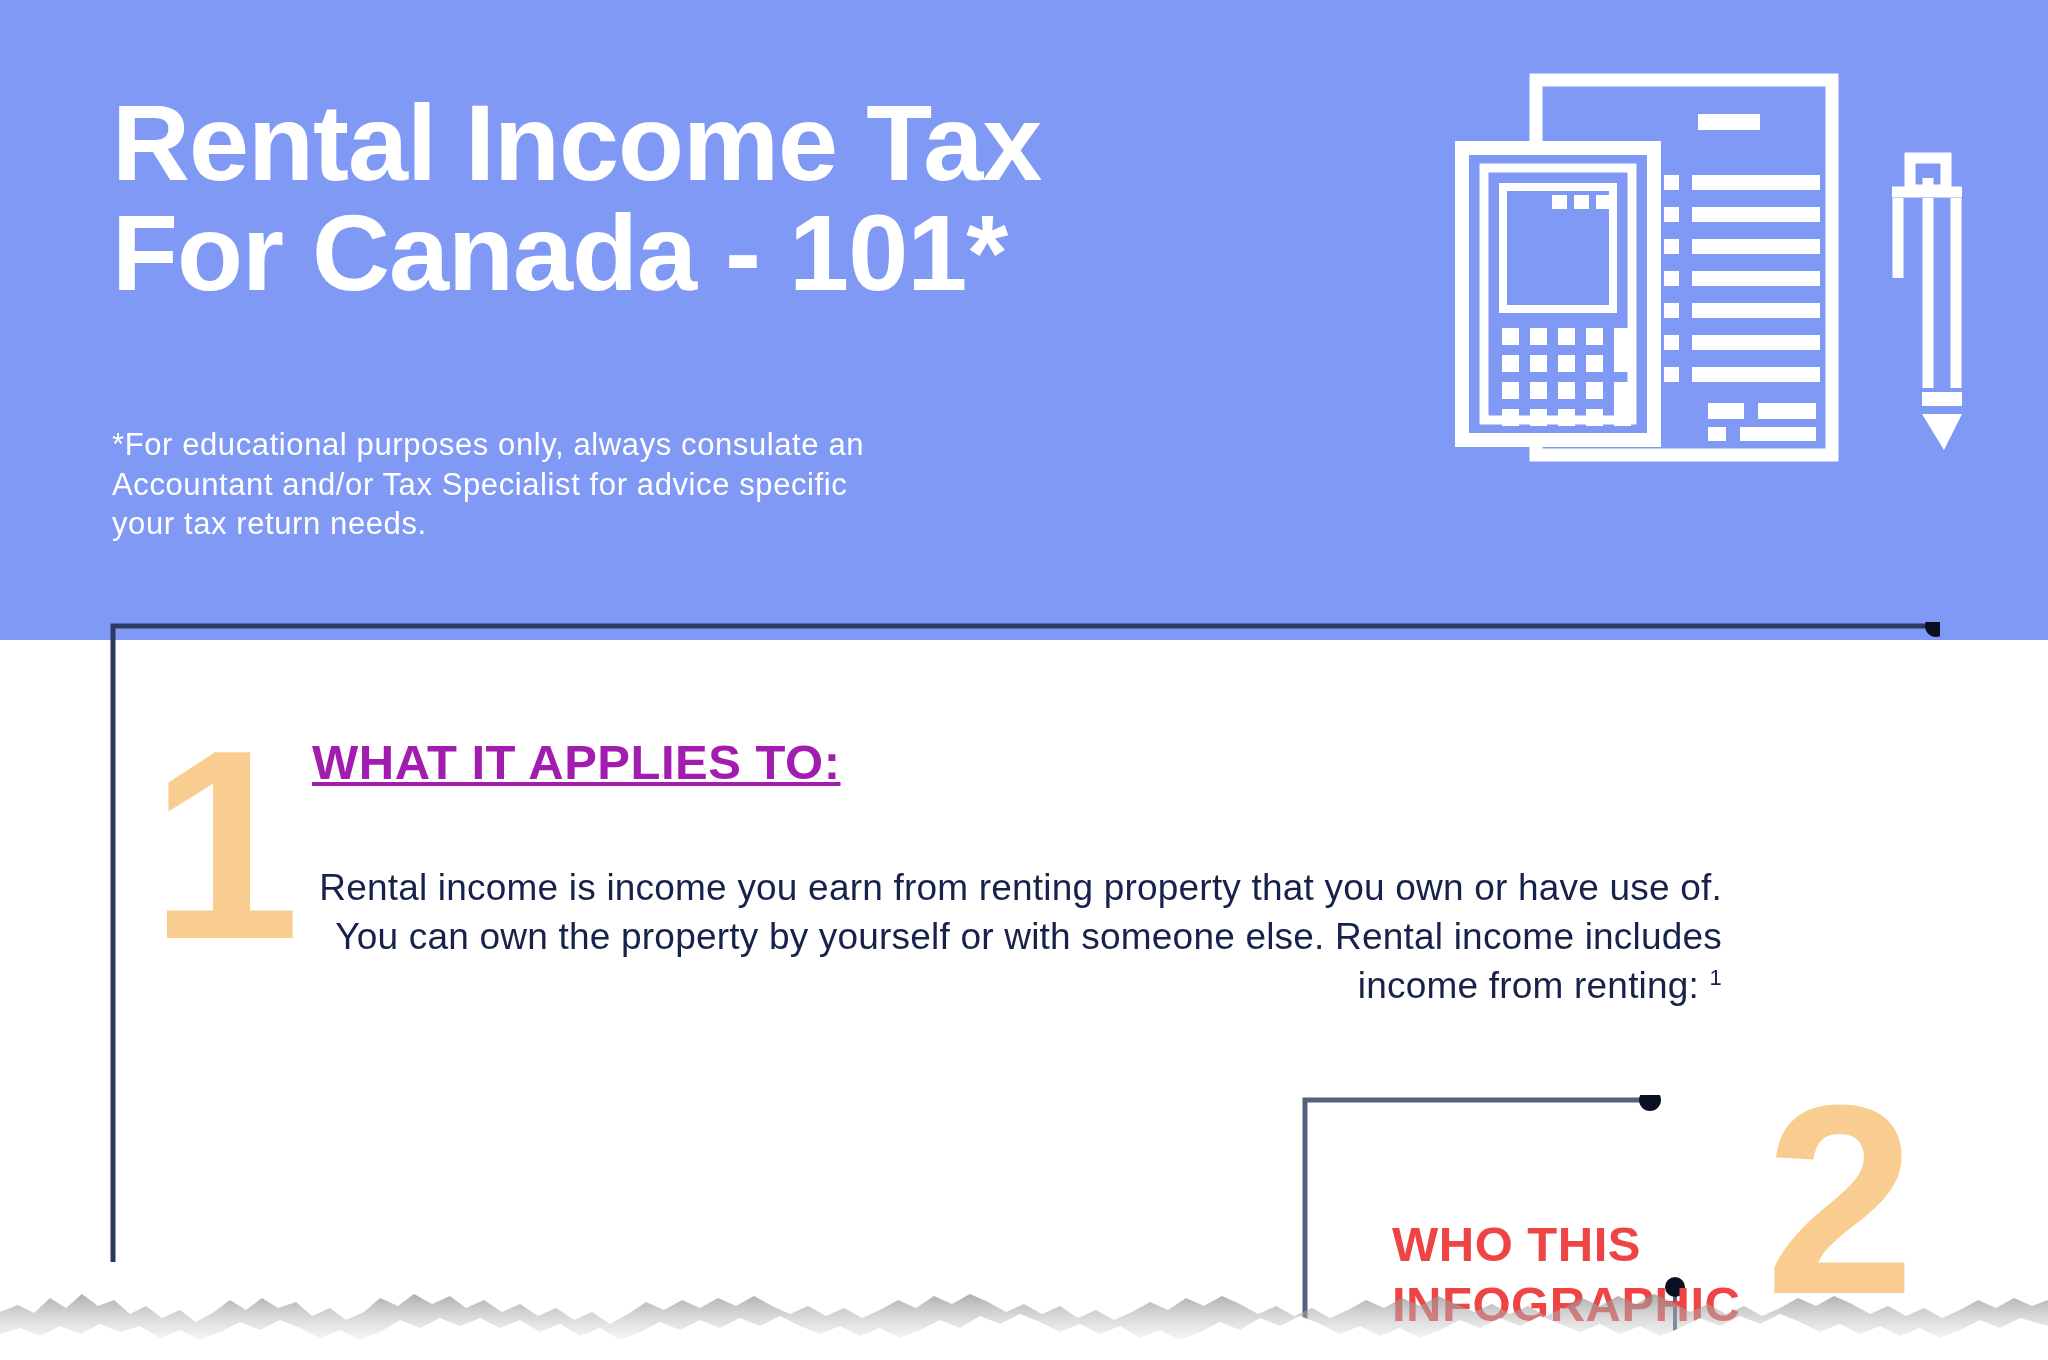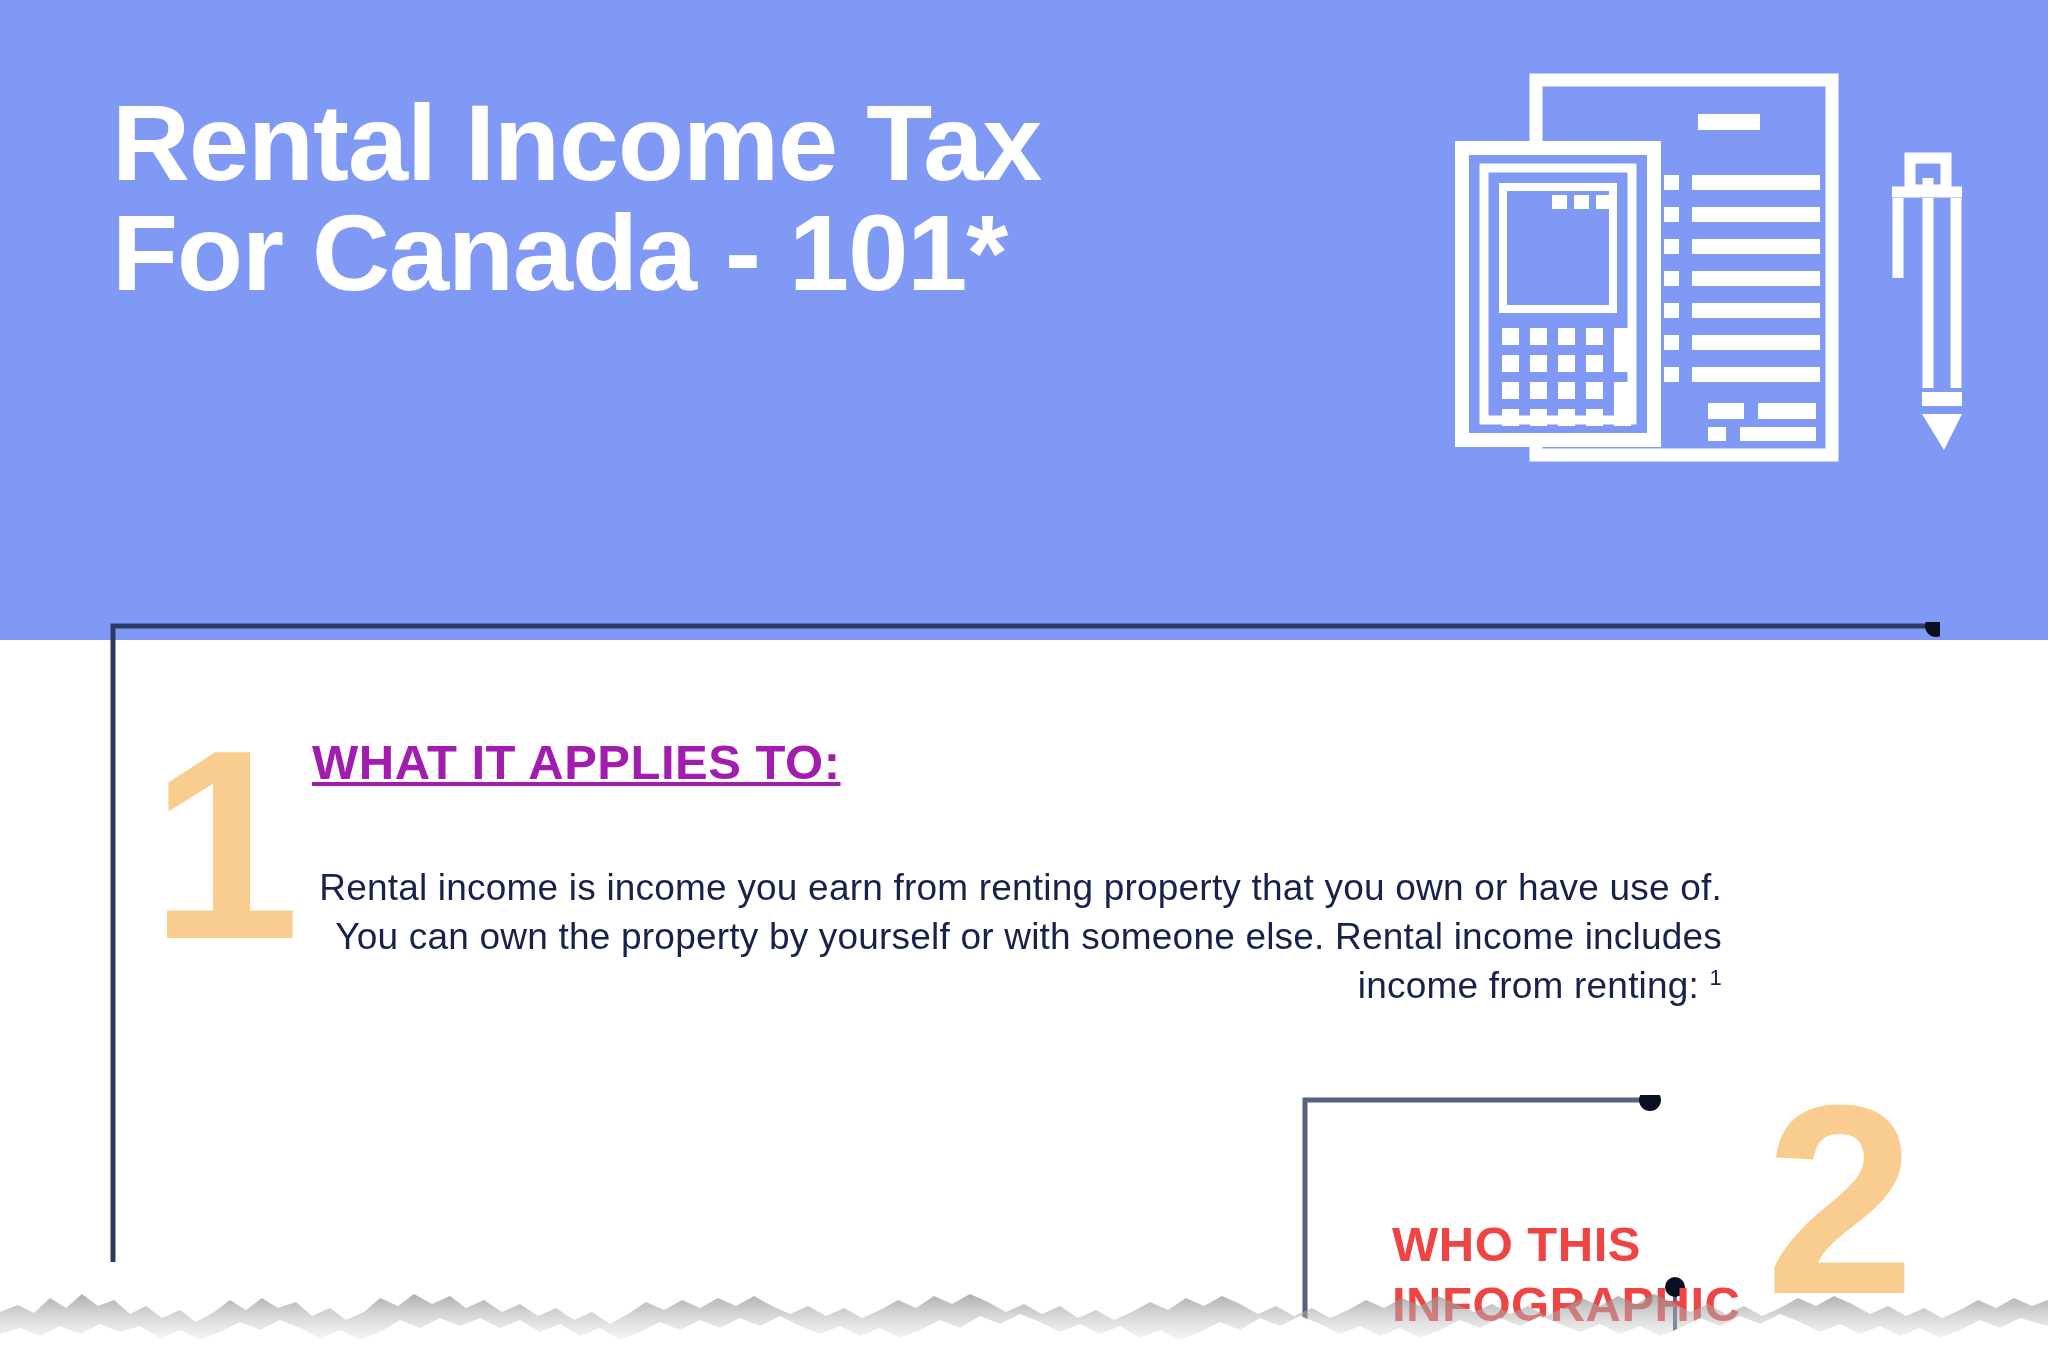--- a/index.html
+++ b/index.html
@@ -186,20 +186,23 @@
 
 <div id="page">
 
   <div class="header-band">
 
     <div class="title-block">
       <h1 class="main-title">Rental Income Tax
 For Canada - 101*</h1>
     </div>
 
+    <div class="subtitle">*For educational purposes only, always consulate an
+Accountant and/or Tax Specialist for advice specific
+your tax return needs.</div>
 
     <div class="header-icon">
       <svg width="560" height="395" viewBox="0 0 560 395" fill="none" xmlns="http://www.w3.org/2000/svg">
 
         <path d="M96 10 H392 V385 H96 V10 Z" stroke="#ffffff" stroke-width="13" fill="none"></path>
 
         <rect x="258" y="44" width="62" height="16" fill="#ffffff"></rect>
 
         <g fill="#ffffff">
           <rect x="224" y="105" width="15" height="15"></rect>

